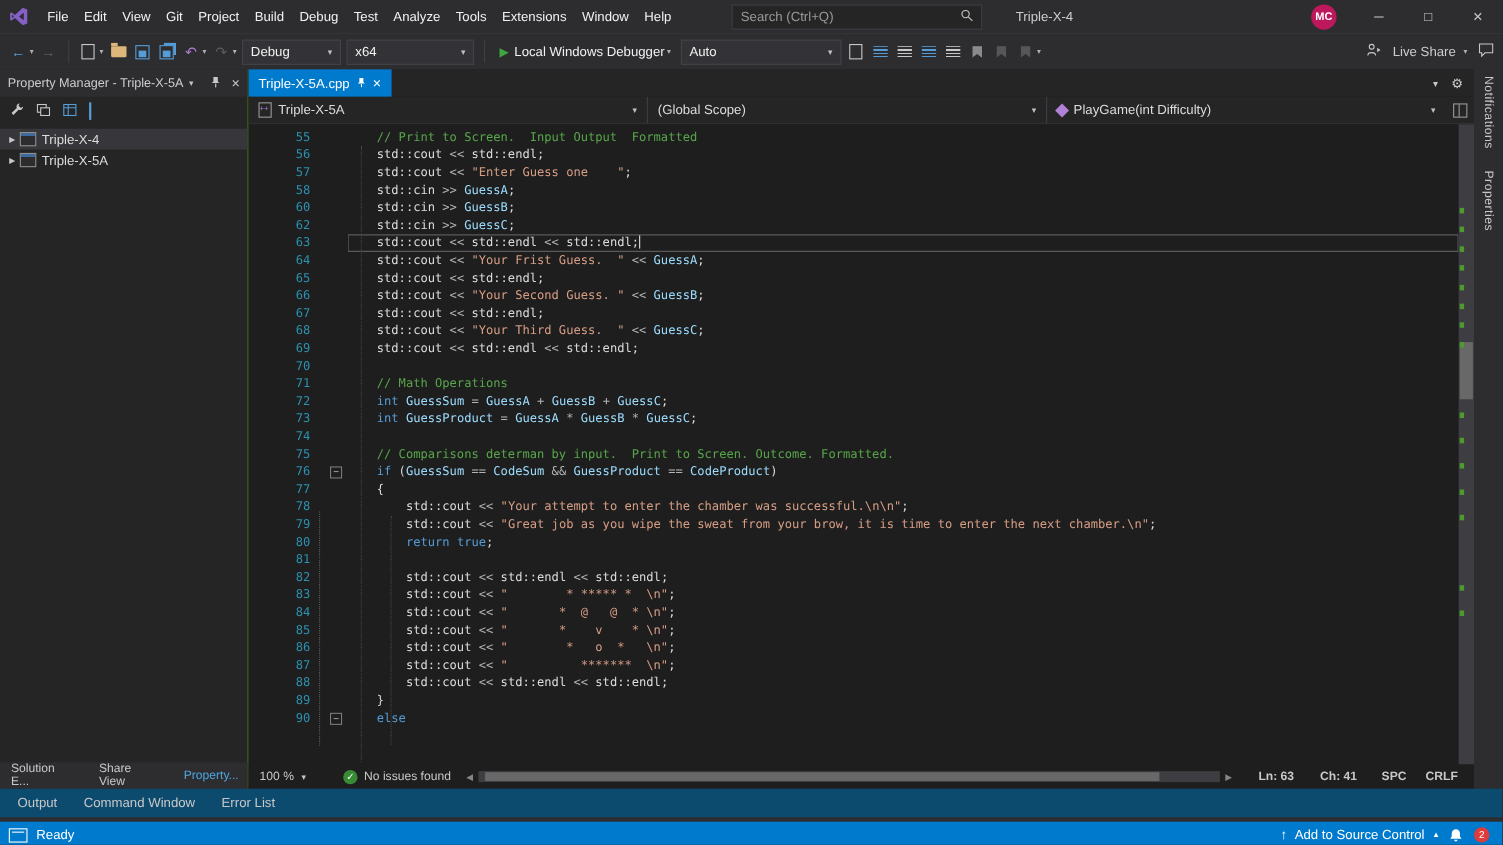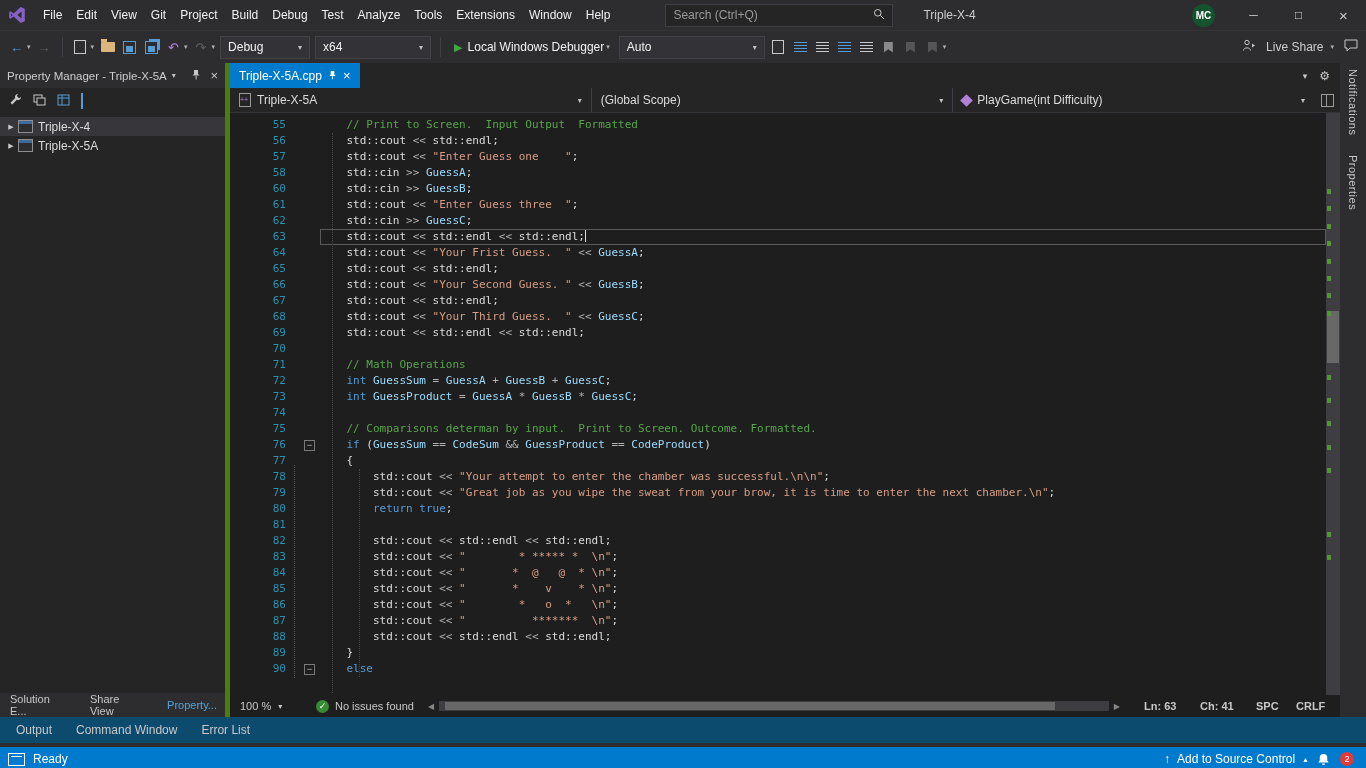--- a/index.html
+++ b/index.html
@@ -7,21 +7,21 @@
   .app{width:1366px;height:768px;display:flex;flex-direction:column;}
 
   
   .titlebar{height:30px;display:flex;align-items:center;background:#2d2d30;padding-left:8px;flex:none;}
   .vslogo{width:24px;display:flex;align-items:center;}
   .menus{display:flex;margin-left:4px;}
   .menu-item{padding:0 7px;line-height:30px;color:#f1f1f1;cursor:default;}
   .searchbox{display:flex;align-items:center;justify-content:space-between;width:212px;height:21px;
     background:#252526;border:1px solid #3f3f46;margin-left:48px;padding:0 7px;color:#9a9a9a;}
   .soltitle{color:#ccc;margin-left:30px;}
-  .avatar{margin-left:auto;width:23px;height:23px;border-radius:50%;background:#14532d;color:#fff;
+  .avatar{margin-left:auto;width:23px;height:23px;border-radius:50%;background:#be185d;color:#fff;
     font-size:10px;font-weight:bold;display:flex;align-items:center;justify-content:center;}
   .winbtns{display:flex;margin-left:16px;}
   .winbtn{width:45px;height:30px;display:flex;align-items:center;justify-content:center;color:#ccc;font-size:12px;}
 
   
   .toolbar{height:32px;display:flex;align-items:center;background:#2d2d30;padding:0 8px;gap:5px;flex:none;border-top:1px solid #333338;}
   .tbi{min-width:17px;height:18px;display:flex;align-items:center;justify-content:center;font-size:13px;color:#c8c8c8;}
   .tbi.blue{color:#569cd6}.tbi.purple{color:#b180d7}.tbi.dis{color:#5e5e60}
   .tcaret{font-size:7px;color:#b0b0b0;margin-left:-3px;}
   .sep{width:1px;height:20px;background:#3f3f46;margin:0 4px;}
@@ -38,21 +38,21 @@
   .i-floppy.all{box-shadow:3px -3px 0 -1px #569cd6;}
   .i-doc{width:10px;height:12px;border:1px solid #c8c8c8;background:#2d2d30;}
   .i-lines{width:13px;height:11px;background:repeating-linear-gradient(#c8c8c8 0 1px,transparent 1px 3px);}
   .i-lines.blue{background:repeating-linear-gradient(#569cd6 0 1px,transparent 1px 3px);}
   .i-flag{width:9px;height:11px;background:#8a8a8c;clip-path:polygon(0 0,100% 0,100% 100%,50% 70%,0 100%);}
 
   
   .mainrow{display:flex;height:654px;flex:none;}
 
   
-  .panel{width:225px;background:#252526;display:flex;flex-direction:column;border-right:5px solid #4d7c0f;flex:none;}
+  .panel{width:225px;background:#252526;display:flex;flex-direction:column;border-right:1px solid #4d7c0f;flex:none;}
   .phead{height:25px;display:flex;align-items:center;padding:0 7px;font-size:11.5px;color:#ccc;background:#2d2d30;}
   .phead .crt{font-size:8px;margin-left:5px;color:#c0c0c0;}
   .phead-ics{margin-left:auto;display:flex;align-items:center;gap:9px;}
   .ptool{height:26px;display:flex;align-items:center;gap:11px;padding:0 9px;}
   .tree{flex:1;padding-top:3px;}
   .titem{display:flex;align-items:center;height:19px;padding-left:4px;color:#dcdcdc;}
   .titem.sel{background:#37373b;}
   .texp{width:14px;font-size:7px;color:#c8c8c8;text-align:center;}
   .proj-ic{width:13px;height:11px;border:1px solid #8f8f8f;background:linear-gradient(#3c6b9e 0 3px,#2d2d30 3px);margin-right:5px;}
   .ptabs{height:24px;display:flex;align-items:center;background:#2d2d30;font-size:11px;gap:12px;padding-left:2px;}
@@ -365,25 +365,20 @@
               <span class="ln">58</span>
               <span class="fold"></span>
               <pre class="ctext"><span class="pl">    std::cin </span><span class="op">&gt;&gt;</span><span class="pl"> </span><span class="id">GuessA</span><span class="pl">;</span></pre>
             </div>
             <div class="crow">
               <span class="ln">60</span>
               <span class="fold"></span>
               <pre class="ctext"><span class="pl">    std::cin </span><span class="op">&gt;&gt;</span><span class="pl"> </span><span class="id">GuessB</span><span class="pl">;</span></pre>
             </div>
             <div class="crow">
-              <span class="ln">61</span>
-              <span class="fold"></span>
-              <pre class="ctext"><span class="pl">    std::cout </span><span class="op">&lt;&lt;</span><span class="pl"> </span><span class="st">"Enter Guess three  "</span><span class="pl">;</span></pre>
-            </div>
-            <div class="crow">
               <span class="ln">62</span>
               <span class="fold"></span>
               <pre class="ctext"><span class="pl">    std::cin </span><span class="op">&gt;&gt;</span><span class="pl"> </span><span class="id">GuessC</span><span class="pl">;</span></pre>
             </div>
             <div class="crow cur">
               <span class="ln">63</span>
               <span class="fold"></span>
               <pre class="ctext"><span class="pl">    std::cout </span><span class="op">&lt;&lt;</span><span class="pl"> std::endl </span><span class="op">&lt;&lt;</span><span class="pl"> std::endl;</span><span class="cursor"></span></pre>
             </div>
             <div class="crow">

